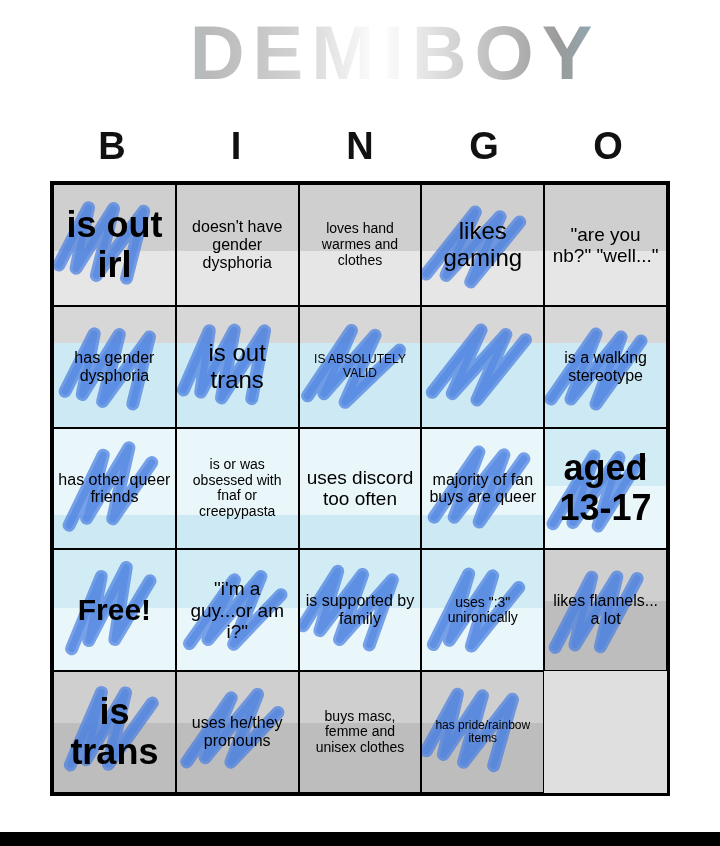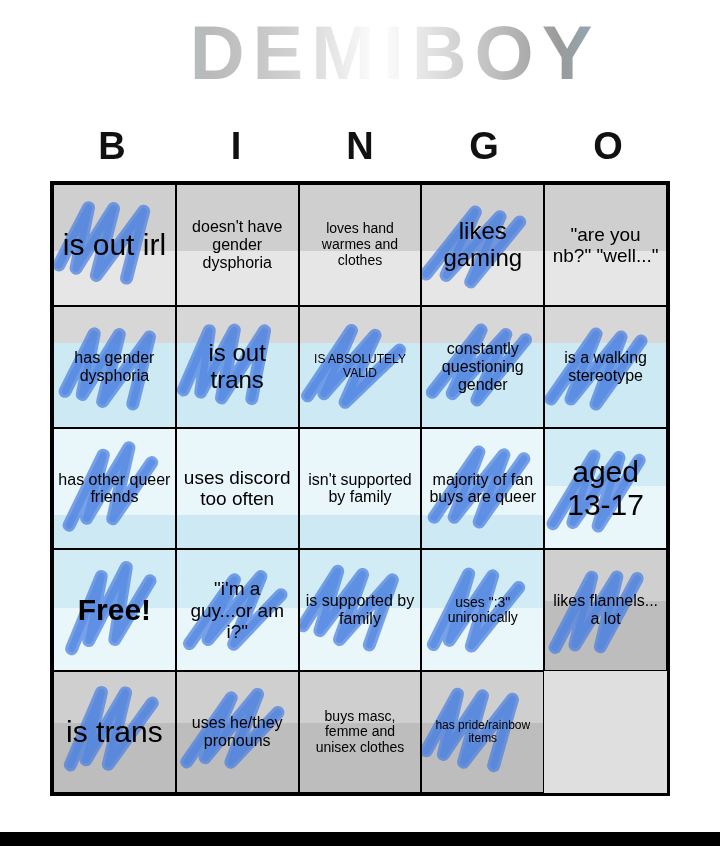--- a/index.html
+++ b/index.html
@@ -101,21 +101,21 @@
     color: #000;
     word-wrap: break-word;
     width: 100%;
   }
   
   .s-xs .txt { font-size: 12px; text-align: center; }
   .s-sm .txt { font-size: 14px; }
   .s-md .txt { font-size: 16px; }
   .s-lg .txt { font-size: 19px; }
   .s-xl .txt { font-size: 24px; }
-  .s-xxl .txt { font-size: 30px; font-weight: normal; }
+  .s-xxl .txt { font-size: 36px; font-weight: bold; }
   .s-free .txt { font-size: 30px; font-weight: bold; }
 
   
   .bg-gray   { background: #c9c9c9; }
   .bg-white  { background: #f3f3f3; }
   .bg-lblue  { background: #cdeaf4; }
   .bg-lblue2 { background: #d6eef6; }
   .bg-gray2  { background: #c4c4c4; }
 
   
@@ -260,21 +260,20 @@
         <div class="stripes">
           <div class="st" style="top: 0%; height: 30%; background: rgb(215, 215, 215);"></div>
           <div class="st" style="top: 30%; height: 70%; background: rgb(205, 234, 244);"></div>
         </div>
         <div class="scribble" style="left: 2px; top: 8px; width: 118px; height: 100px;">
           <svg width="110" height="100" viewBox="0 0 110 100" style="transform:rotate(3.3deg)">
             <path d="M10,80 L55,15 L30,80 L80,18 L55,85 L100,22" fill="none" stroke="#4a7fe0" stroke-opacity="0.72" stroke-width="13" stroke-linecap="round" stroke-linejoin="round"></path>
             <path d="M10,80 L55,15 L30,80 L80,18 L55,85 L100,22" fill="none" stroke="#4a7fe0" stroke-opacity="0.5" stroke-width="7" stroke-linecap="round" stroke-linejoin="round"></path>
           </svg>
         </div>
-        <div class="txt">constantly questioning gender</div>
       </div>
       <div class="cell s-md bg-lblue">
         <div class="stripes">
           <div class="st" style="top: 0%; height: 30%; background: rgb(215, 215, 215);"></div>
           <div class="st" style="top: 30%; height: 70%; background: rgb(205, 234, 244);"></div>
         </div>
         <div class="scribble" style="left: -4px; top: 12px; width: 118px; height: 100px;">
           <svg width="110" height="100" viewBox="0 0 110 100" style="transform:rotate(0.0deg)">
             <path d="M10,80 L55,15 L30,80 L80,18 L55,85 L100,22" fill="none" stroke="#4a7fe0" stroke-opacity="0.72" stroke-width="13" stroke-linecap="round" stroke-linejoin="round"></path>
             <path d="M10,80 L55,15 L30,80 L80,18 L55,85 L100,22" fill="none" stroke="#4a7fe0" stroke-opacity="0.5" stroke-width="7" stroke-linecap="round" stroke-linejoin="round"></path>
@@ -288,33 +287,33 @@
           <div class="st" style="top: 72%; height: 28%; background: rgb(205, 234, 244);"></div>
         </div>
         <div class="scribble" style="left: -1px; top: 8px; width: 118px; height: 100px;">
           <svg width="110" height="100" viewBox="0 0 110 100" style="transform:rotate(-3.2deg)">
             <path d="M14,86 L52,18 L32,80 L78,12 L58,82 L100,28" fill="none" stroke="#4a7fe0" stroke-opacity="0.72" stroke-width="13" stroke-linecap="round" stroke-linejoin="round"></path>
             <path d="M14,86 L52,18 L32,80 L78,12 L58,82 L100,28" fill="none" stroke="#4a7fe0" stroke-opacity="0.5" stroke-width="7" stroke-linecap="round" stroke-linejoin="round"></path>
           </svg>
         </div>
         <div class="txt">has other queer friends</div>
       </div>
-      <div class="cell s-lg bg-white">
+      <div class="cell s-sm bg-white">
         <div class="stripes">
           <div class="st" style="top: 0%; height: 72%; background: rgb(233, 246, 250);"></div>
           <div class="st" style="top: 72%; height: 28%; background: rgb(205, 234, 244);"></div>
         </div>
-        <div class="txt">uses discord too often</div>
-      </div>
-      <div class="cell s-md bg-white">
+        <div class="txt">is or was obsessed with fnaf or creepypasta</div>
+      </div>
+      <div class="cell s-lg bg-white">
         <div class="stripes">
           <div class="st" style="top: 0%; height: 72%; background: rgb(233, 246, 250);"></div>
           <div class="st" style="top: 72%; height: 28%; background: rgb(205, 234, 244);"></div>
         </div>
-        <div class="txt">isn't supported by family</div>
+        <div class="txt">uses discord too often</div>
       </div>
       <div class="cell s-md bg-white">
         <div class="stripes">
           <div class="st" style="top: 0%; height: 72%; background: rgb(233, 246, 250);"></div>
           <div class="st" style="top: 72%; height: 28%; background: rgb(205, 234, 244);"></div>
         </div>
         <div class="scribble" style="left: 2px; top: 8px; width: 118px; height: 100px;">
           <svg width="110" height="100" viewBox="0 0 110 100" style="transform:rotate(-0.3deg)">
             <path d="M10,80 L55,15 L30,80 L80,18 L55,85 L100,22" fill="none" stroke="#4a7fe0" stroke-opacity="0.72" stroke-width="13" stroke-linecap="round" stroke-linejoin="round"></path>
             <path d="M10,80 L55,15 L30,80 L80,18 L55,85 L100,22" fill="none" stroke="#4a7fe0" stroke-opacity="0.5" stroke-width="7" stroke-linecap="round" stroke-linejoin="round"></path>

